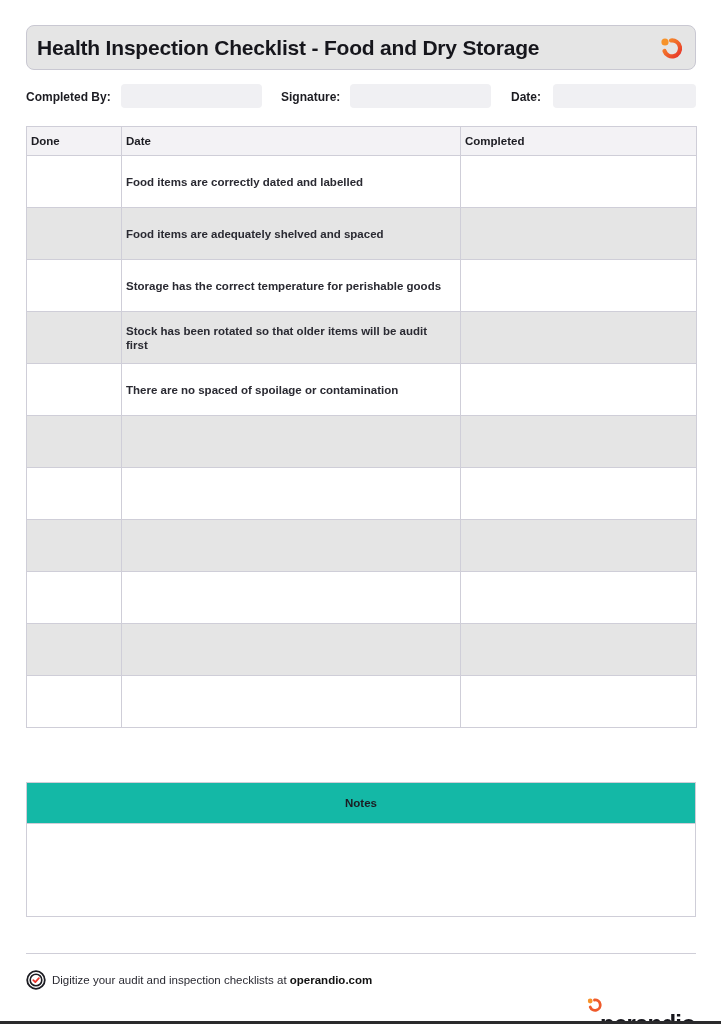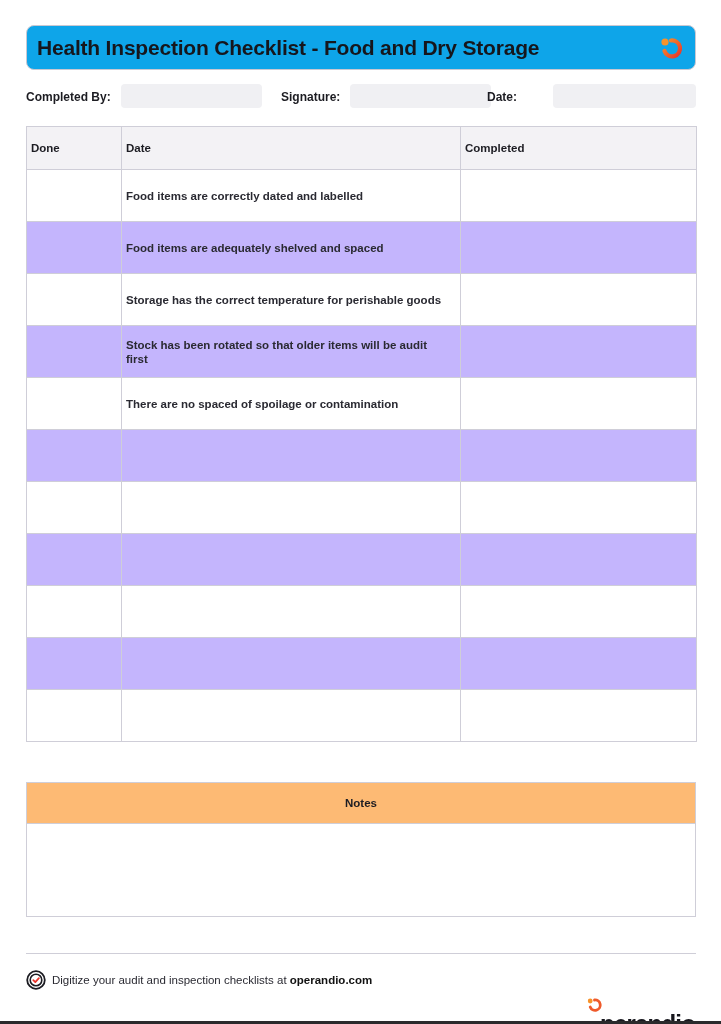--- a/index.html
+++ b/index.html
@@ -1,52 +1,52 @@
 <!DOCTYPE html>
 <html><head>
 <meta charset="utf-8">
 <style>
   * { box-sizing: border-box; margin: 0; padding: 0; }
   html, body { width: 721px; height: 1024px; background: #ffffff; overflow: hidden; }
   body { position: relative; font-family: "Liberation Sans", "DejaVu Sans", sans-serif; color: #1c1c22; }
 
   .title-box {
     position: absolute; left: 26px; top: 25px; width: 670px; height: 45px;
-    background: #0ea5e9; border: 1px solid #c9c8d2; border-radius: 8px;
+    background: #e5e5e5; border: 1px solid #c9c8d2; border-radius: 8px;
   }
   .title-text {
     position: absolute; left: 10px; top: 10px;
     font-size: 21px; font-weight: bold; color: #16161c; letter-spacing: -0.2px;
   }
   .title-logo { position: absolute; right: 10px; top: 10px; width: 26px; height: 24px; }
 
   .field-label { position: absolute; top: 90px; font-size: 12px; font-weight: bold; color: #1c1c22; }
   .field-box { position: absolute; top: 84px; height: 24px; background: #f0f0f3; border-radius: 4px; }
 
   table.checklist {
     position: absolute; left: 26px; top: 126px; width: 670px;
     border-collapse: collapse; table-layout: fixed;
   }
   table.checklist th, table.checklist td {
     border: 1px solid #cfced8; text-align: left; vertical-align: middle;
     font-size: 11.5px; padding: 0 4px;
   }
-  table.checklist th { height: 43px; background: #f3f2f5; font-weight: bold; color: #1c1c22; }
+  table.checklist th { height: 29px; background: #f3f2f5; font-weight: bold; color: #1c1c22; }
   table.checklist td { height: 52px; color: #2a2a32; line-height: 14px; font-weight: bold; }
-  table.checklist tr.alt td { background: #c4b5fd; }
+  table.checklist tr.alt td { background: #e5e5e5; }
   col.c-done { width: 95px; }
   col.c-task { width: 339px; }
   col.c-comments { width: 236px; }
 
   .notes {
     position: absolute; left: 26px; top: 782px; width: 670px; height: 135px;
     border: 1px solid #cfced8;
   }
   .notes-header {
-    height: 41px; background: #fdba74; border-bottom: 1px solid #cfced8;
+    height: 41px; background: #14b8a6; border-bottom: 1px solid #cfced8;
     display: flex; align-items: center; justify-content: center;
     font-size: 11.5px; font-weight: bold; color: #1c1c22;
   }
   .notes-body { height: 92px; background: #ffffff; }
 
   .footer-line { position: absolute; left: 26px; top: 953px; width: 670px; height: 1px; background: #cfced8; }
   .footer-left { position: absolute; left: 26px; top: 970px; display: flex; align-items: center; gap: 6px; }
   .footer-icon { width: 20px; height: 20px; }
   .footer-text { font-size: 11.5px; color: #2a2a32; }
   .footer-text b { color: #111; }
@@ -72,21 +72,21 @@
     <path d="M12 4.5 A8 8 0 1 1 5.5 15" fill="none" stroke="url(#lg1)" stroke-width="4.2" stroke-linecap="round"></path>
   </svg>
 </div>
 
 <div class="field-label" style="left:26px;">Completed By:</div>
 <div class="field-box" style="left:121px; width:141px;"><span></span></div>
 
 <div class="field-label" style="left:281px;">Signature:</div>
 <div class="field-box" style="left:350px; width:141px;"><span></span></div>
 
-<div class="field-label" style="left:487px;">Date:</div>
+<div class="field-label" style="left:511px;">Date:</div>
 <div class="field-box" style="left:553px; width:143px;"><span></span></div>
 
 <table class="checklist">
   <colgroup>
       <col class="c-done">
       <col class="c-task">
       <col class="c-comments">
     </colgroup>
   <thead>
     <tr>

